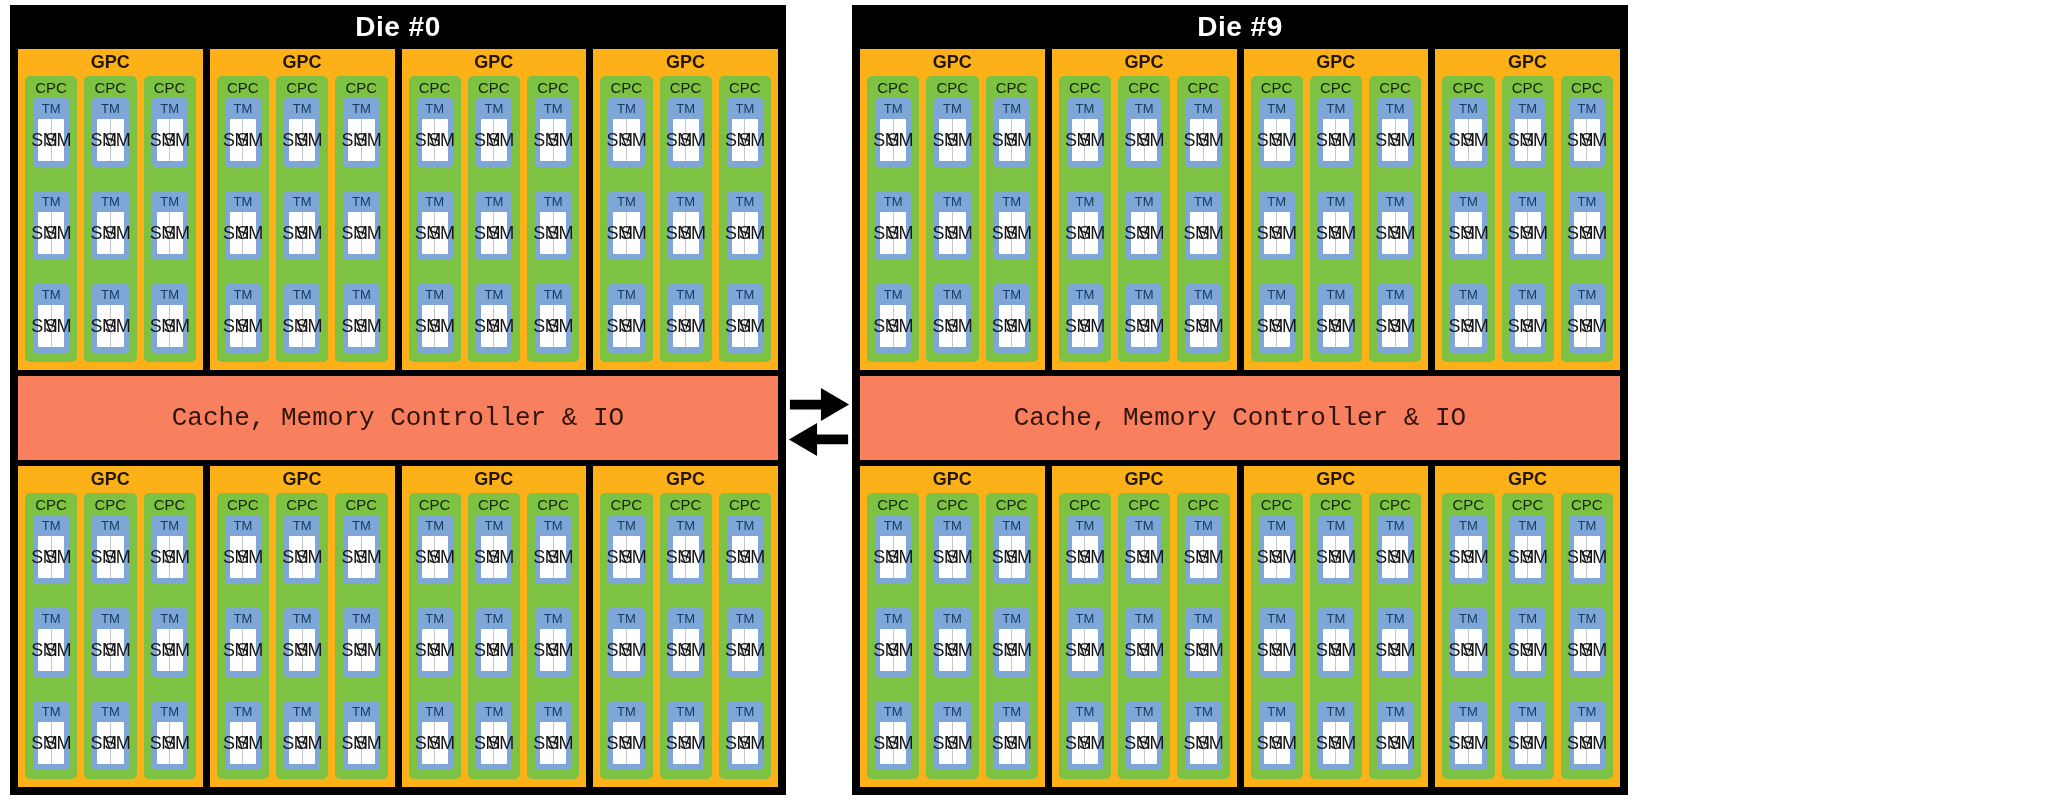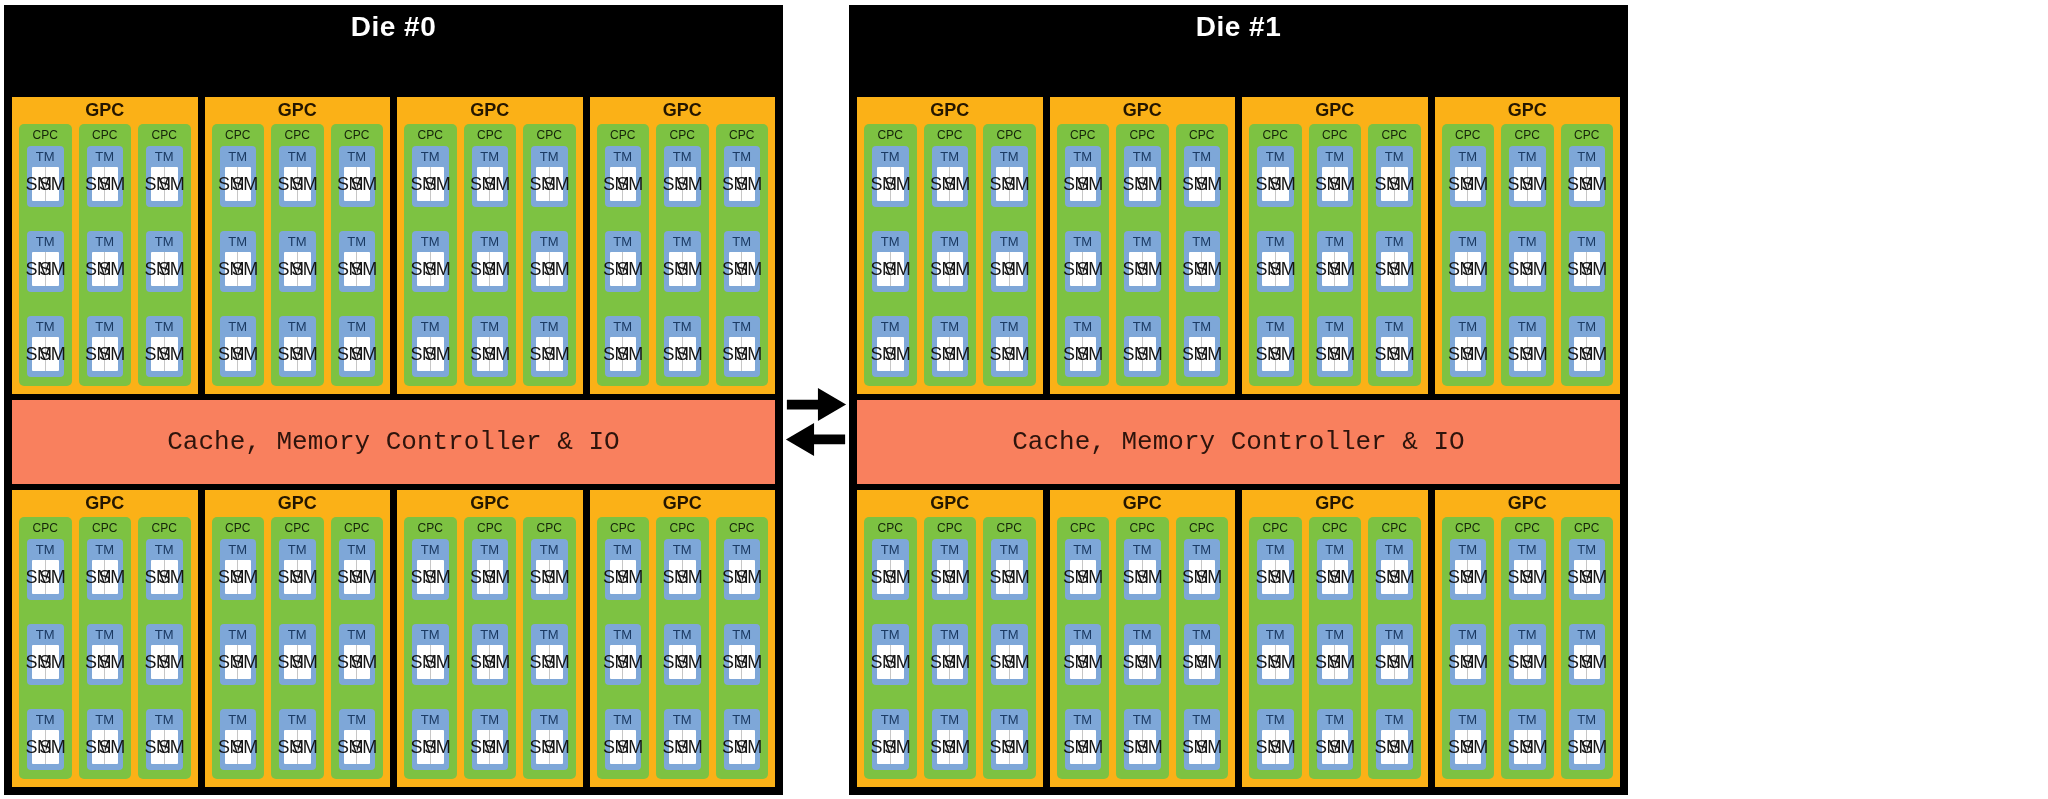--- a/index.html
+++ b/index.html
@@ -18,46 +18,46 @@
     --cache-fill:#F9805E;
     --cache-text:#2e140c;
     --arrow-color:#000000;
   }
   *{box-sizing:border-box;}
   html,body{margin:0;padding:0;}
   body{
     width:2048px;height:799px;background:var(--page-bg);
     font-family:"Liberation Sans",sans-serif;overflow:hidden;
   }
-  .wrap{display:flex;width:1633px;height:799px;padding:5px 5px 4px 4px;justify-content:center;}
+  .wrap{display:flex;width:1633px;height:799px;padding:5px 5px 4px 10px;justify-content:center;}
   .die{
     flex:1 1 0;background:var(--die-bg);display:flex;flex-direction:column;
     padding:0 8px 8px 8px;min-width:0;
   }
   .die-title{
     height:44px;flex:0 0 44px;display:flex;align-items:center;justify-content:center;
     color:var(--die-title-text);font-size:28px;font-weight:bold;letter-spacing:.5px;
   }
-  .die-content{flex:1 1 0;display:flex;flex-direction:column;gap:6px;min-height:0;margin-top:48px;}
+  .die-content{flex:1 1 0;display:flex;flex-direction:column;gap:6px;min-height:0;}
   .gpc-row{flex:1 1 0;display:flex;gap:7px;min-height:0;}
   .gpc{
     flex:1 1 0;background:var(--gpc-fill);display:flex;flex-direction:column;min-width:0;
   }
   .gpc-label{
     height:27px;flex:0 0 27px;display:flex;align-items:center;justify-content:center;
     font-size:18px;font-weight:600;color:var(--gpc-text);
   }
   .cpc-row{flex:1 1 0;display:flex;gap:7px;padding:0 7px 8px 7px;min-height:0;}
   .cpc{
     flex:1 1 0;background:var(--cpc-fill);border-radius:5px;
     display:flex;flex-direction:column;min-width:0;
   }
   .cpc-label{
     height:22px;flex:0 0 22px;display:flex;align-items:center;justify-content:center;
-    font-size:12px;color:var(--cpc-text);
+    font-size:15px;color:var(--cpc-text);
   }
   .tm-stack{flex:1 1 0;display:flex;flex-direction:column;gap:24px;padding:0 8px 9px 8px;min-height:0;}
   .tm{
     flex:1 1 0;background:var(--tm-fill);border-radius:4px;
     display:flex;flex-direction:column;min-height:0;
   }
   .tm-label{
     height:21px;flex:0 0 21px;display:flex;align-items:center;justify-content:center;
     font-size:13px;color:var(--tm-text);
   }
@@ -761,21 +761,21 @@
     </section>
 
   <div class="link-col">
     <svg class="arrows" viewBox="0 0 68 78" width="66" height="76" xmlns="http://www.w3.org/2000/svg">
       <polygon points="4,16 36,16 36,4 65,21 36,38 36,26 4,26"></polygon>
       <polygon points="64,52 32,52 32,40 3,57 32,74 32,62 64,62"></polygon>
     </svg>
   </div>
 
   <section class="die">
-      <div class="die-title">Die #1</div>
+      <div class="die-title">Die #9</div>
       <div class="die-content">
         <div class="gpc-row">
           <div class="gpc">
             <div class="gpc-label">GPC</div>
             <div class="cpc-row">
               <div class="cpc">
                 <div class="cpc-label">CPC</div>
                 <div class="tm-stack">
                   <div class="tm">
                     <div class="tm-label">TM</div>

